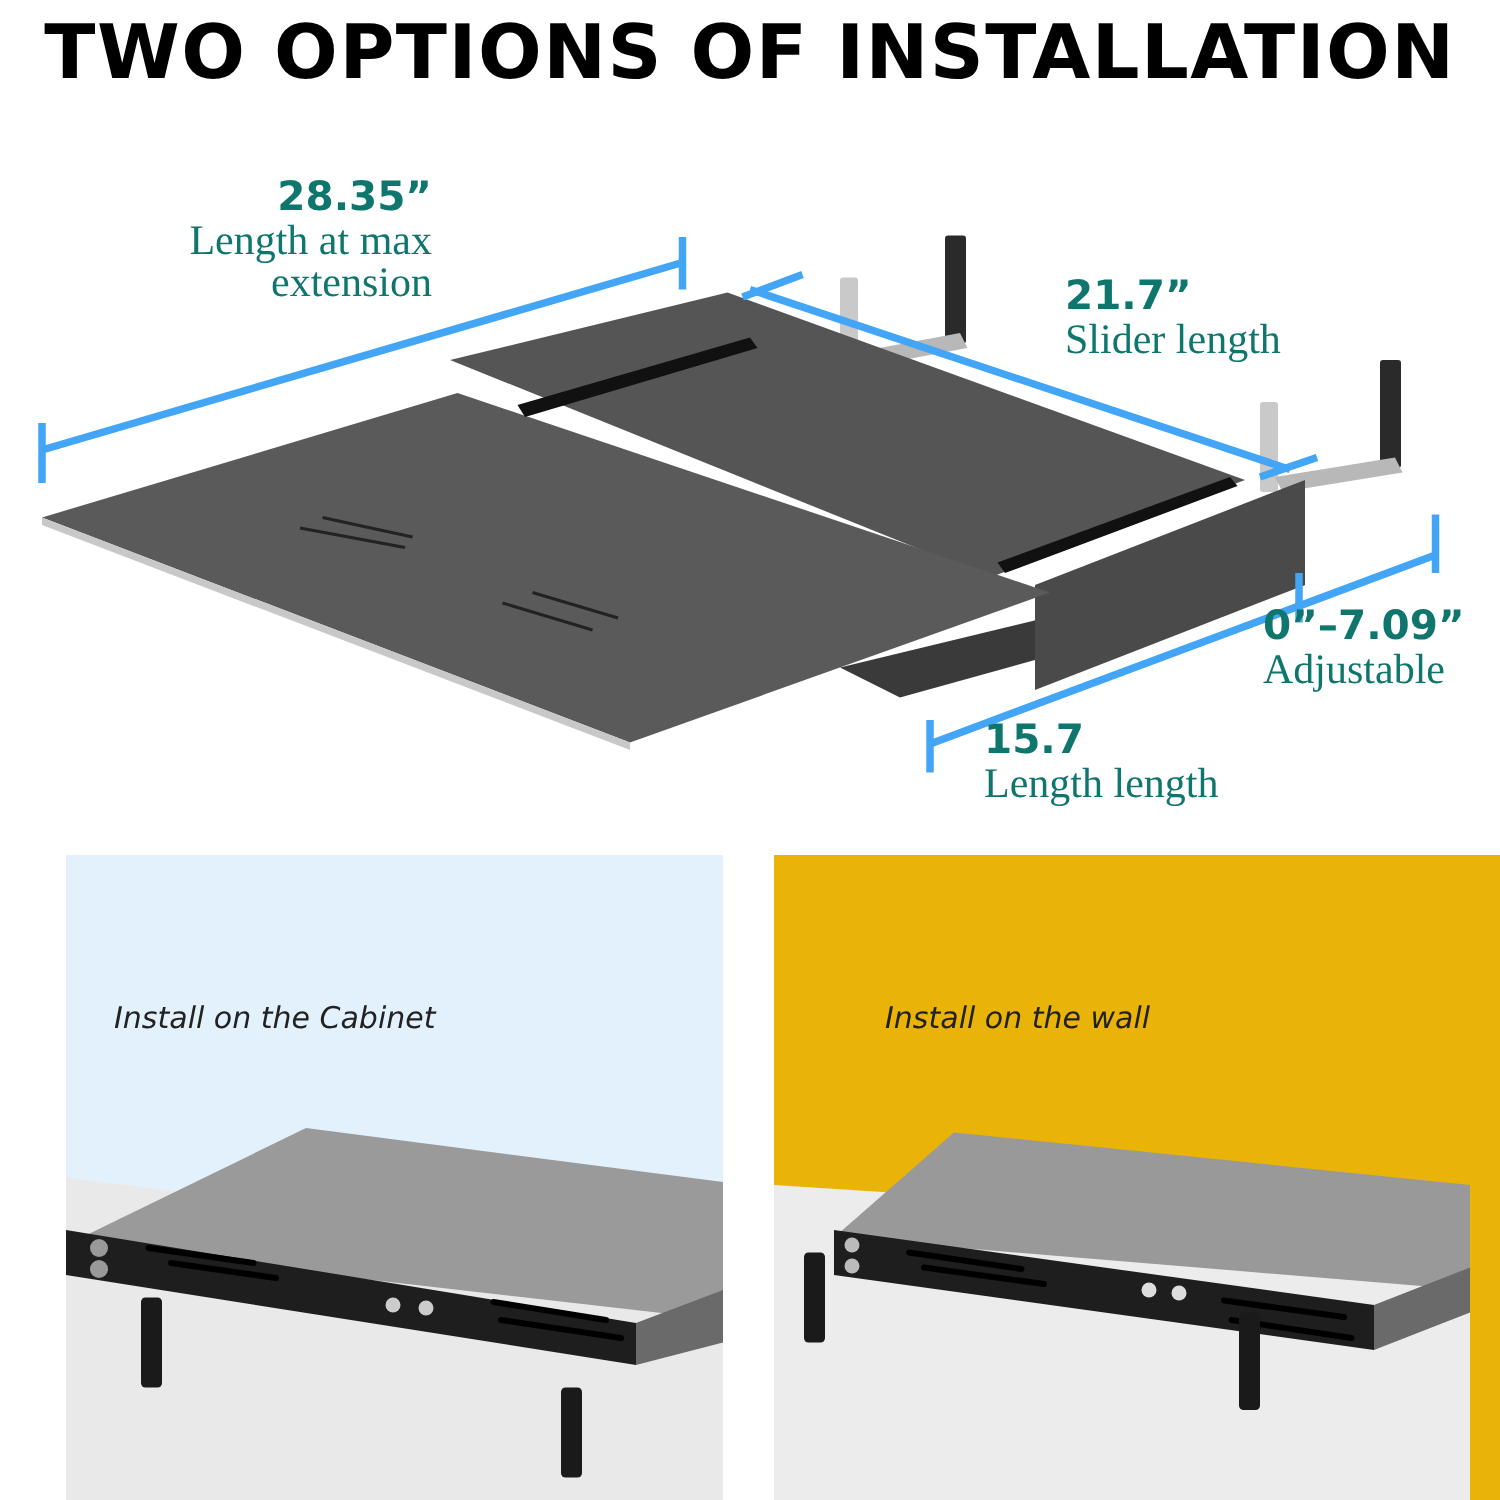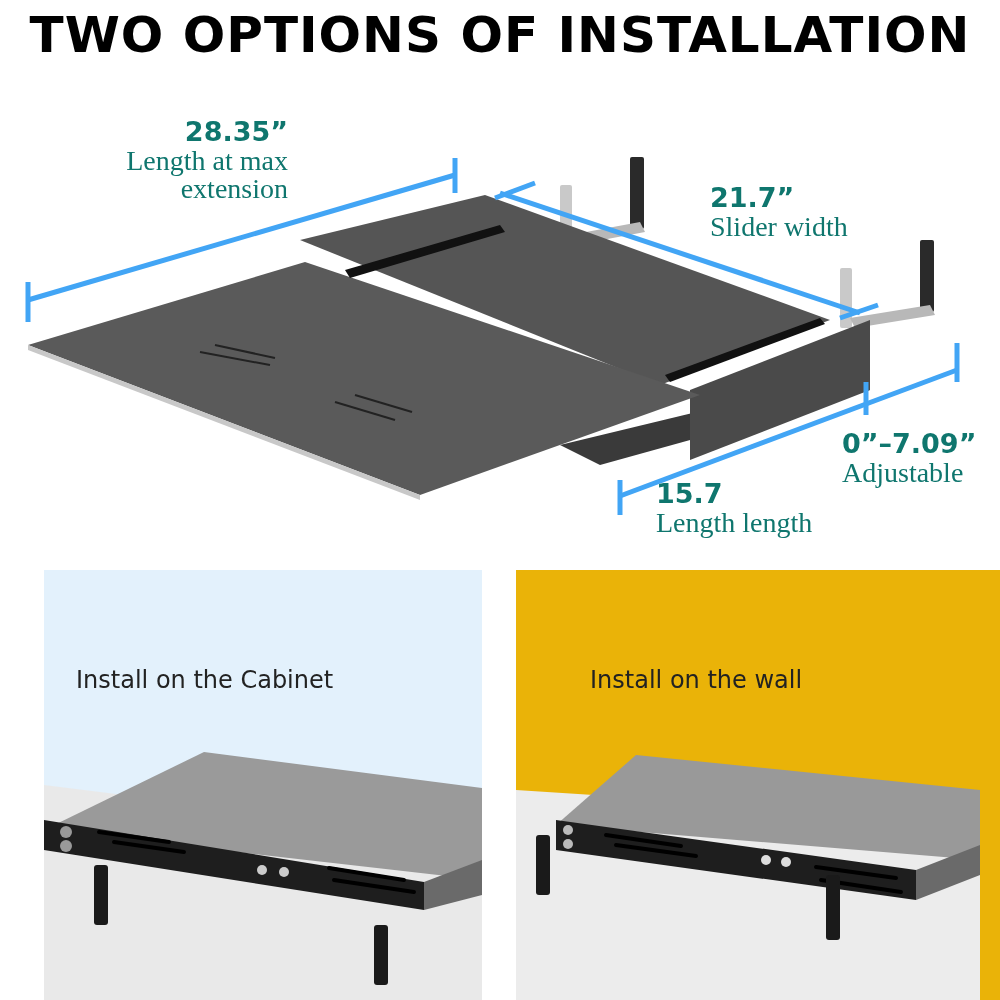--- a/index.html
+++ b/index.html
@@ -3,21 +3,21 @@
 <meta charset="utf-8">
 <style>
   html,body{margin:0;padding:0;background:#ffffff;}
   body{width:1000px;height:1000px;position:relative;overflow:hidden;font-family:"Liberation Sans",sans-serif;color:#111;}
   .title{position:absolute;left:0;top:6px;width:1000px;text-align:center;font-size:50px;font-weight:bold;letter-spacing:1px;color:#000;font-family:"DejaVu Sans",sans-serif;}
   .dim{position:absolute;color:#0f766e;}
   .dim .val{font-weight:bold;font-size:27px;font-family:"DejaVu Sans",sans-serif;display:block;}
   .dim .lbl{font-size:28px;display:block;line-height:28px;font-family:Liberation Serif, serif;}
   svg.art{position:absolute;left:0;top:0;}
   .panel{position:absolute;top:570px;height:430px;overflow:hidden;background:#e3f1fc;}
-  .panel .ptitle{position:absolute;font-size:24px;color:#222;font-family:"DejaVu Sans",sans-serif;}
+  .panel .ptitle{position:absolute;font-size:20px;color:#222;font-family:"DejaVu Sans",sans-serif;font-style:italic;}
 </style>
 </head>
 <body>
 
 <div class="title">TWO OPTIONS OF INSTALLATION</div>
 
 <svg class="art" width="1000" height="560">
 
   <g fill="#2a2a2a">
     <rect x="630" y="157" width="14" height="72" rx="2"></rect>
@@ -61,23 +61,23 @@
   </g>
 </svg>
 
 <div class="dim" style="left:108px;top:116px;text-align:right;width:180px;">
   <span class="val">28.35”</span>
   <span class="lbl">Length at max</span>
   <span class="lbl">extension</span>
 </div>
 <div class="dim" style="left:710px;top:170px;margin-top:12px;">
   <span class="val">21.7”</span>
-  <span class="lbl">Slider width</span>
+  <span class="lbl">Slider length</span>
 </div>
-<div class="dim" style="left:842px;top:428px;">
+<div class="dim" style="left:842px;top:402px;">
   <span class="val">0”–7.09”</span>
   <span class="lbl">Adjustable</span>
 </div>
 <div class="dim" style="left:656px;top:478px;width:160px;">
   <span class="val">15.7</span>
   <span class="lbl">Length length</span>
 </div>
 
 <div class="panel" style="left:44px;width:438px;">
   <div class="ptitle" style="left:32px;top:96px;">Install on the Cabinet</div>

